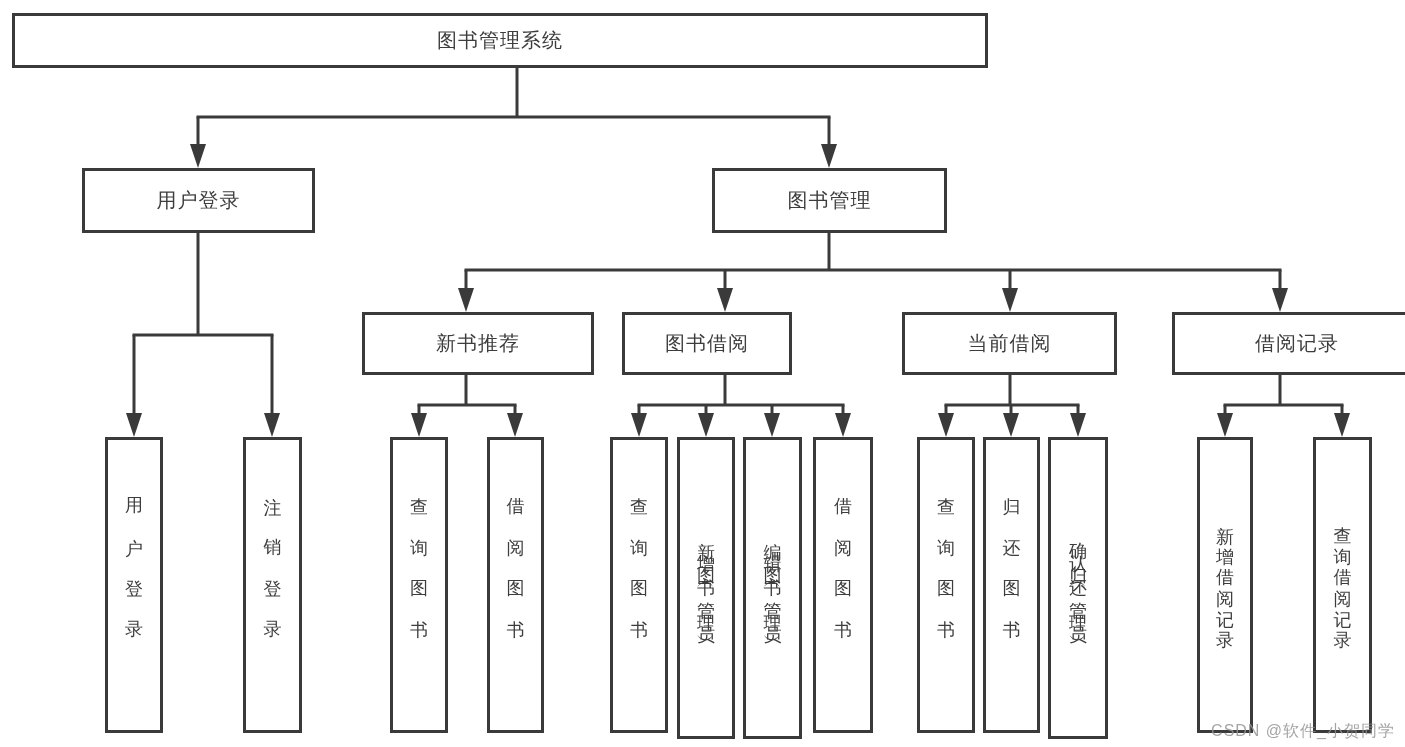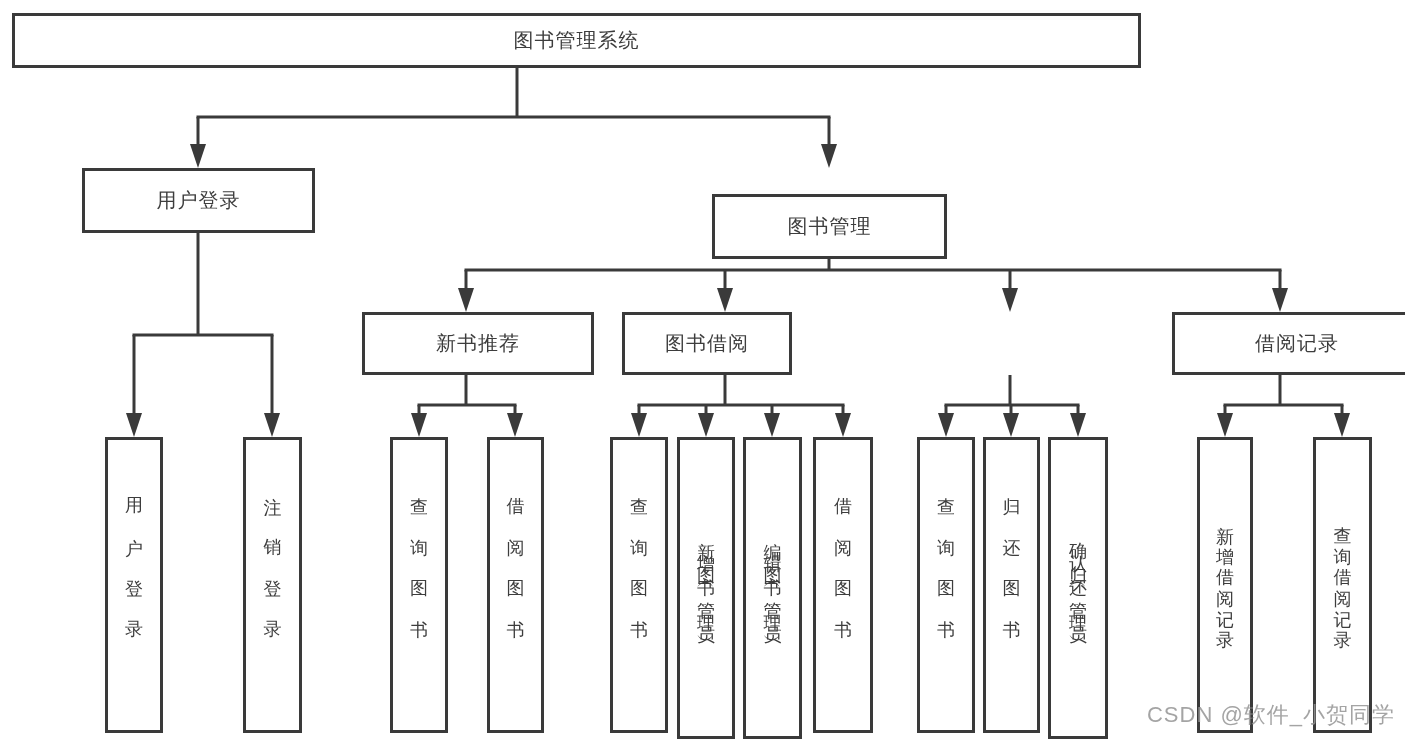--- a/index.html
+++ b/index.html
@@ -27,22 +27,22 @@
     text-orientation:mixed;
     font-size:18px;
     white-space:nowrap;
   }
   .pitch-l .vlabel{letter-spacing:41px;transform:translateY(-20px);}
   .pitch-m .vlabel{letter-spacing:21px;transform:translateY(-10px);}
   .pitch-s .vlabel{letter-spacing:12px;transform:translateY(-6px);}
   .watermark{
     position:absolute;
     right:10px;
-    top:700px;
-    font-size:22px;
+    top:721px;
+    font-size:16px;
     color:rgba(148,148,148,0.85);
     letter-spacing:1px;
     z-index:3;
     white-space:nowrap;
   }
 </style>
 </head>
 <body>
 
 <div class="stage">
@@ -104,36 +104,39 @@
 
       <line x1="1280" y1="375" x2="1280" y2="405"></line>
       <line x1="1223.5" y1="405" x2="1343.5" y2="405"></line>
       <line x1="1225" y1="405" x2="1225" y2="415"></line>
       <polygon points="1217,413 1233,413 1225,437" stroke="none"></polygon>
       <line x1="1342" y1="405" x2="1342" y2="415"></line>
       <polygon points="1334,413 1350,413 1342,437" stroke="none"></polygon>
     </g>
   </svg>
 
-  <div class="box" style="left:12px;top:13px;width:1129px;height:55px;">
+  <div class="box" style="left:12px;top:13px;width:976px;height:55px;">
     <span class="hlabel">图书管理系统</span>
   </div>
 
   <div class="box" style="left:82px;top:168px;width:233px;height:65px;">
     <span class="hlabel">用户登录</span>
   </div>
-  <div class="box" style="left:712px;top:168px;width:235px;height:65px;margin-top:26px;">
+  <div class="box" style="left:712px;top:168px;width:235px;height:65px;">
     <span class="hlabel">图书管理</span>
   </div>
 
   <div class="box" style="left:362px;top:312px;width:232px;height:63px;">
     <span class="hlabel">新书推荐</span>
   </div>
   <div class="box" style="left:622px;top:312px;width:170px;height:63px;">
     <span class="hlabel">图书借阅</span>
+  </div>
+  <div class="box" style="left:902px;top:312px;width:215px;height:63px;">
+    <span class="hlabel">当前借阅</span>
   </div>
   <div class="box" style="left:1172px;top:312px;width:242px;height:63px;padding-left:8px;">
     <span class="hlabel">借阅记录</span>
   </div>
 
   <div class="box vbox pitch-l" style="left:105px;top:437px;width:58px;height:296px;">
     <span class="vlabel">用户登录</span>
   </div>
   <div class="box vbox pitch-l" style="left:243px;top:437px;width:59px;height:296px;">
     <span class="vlabel">注销登录</span>

